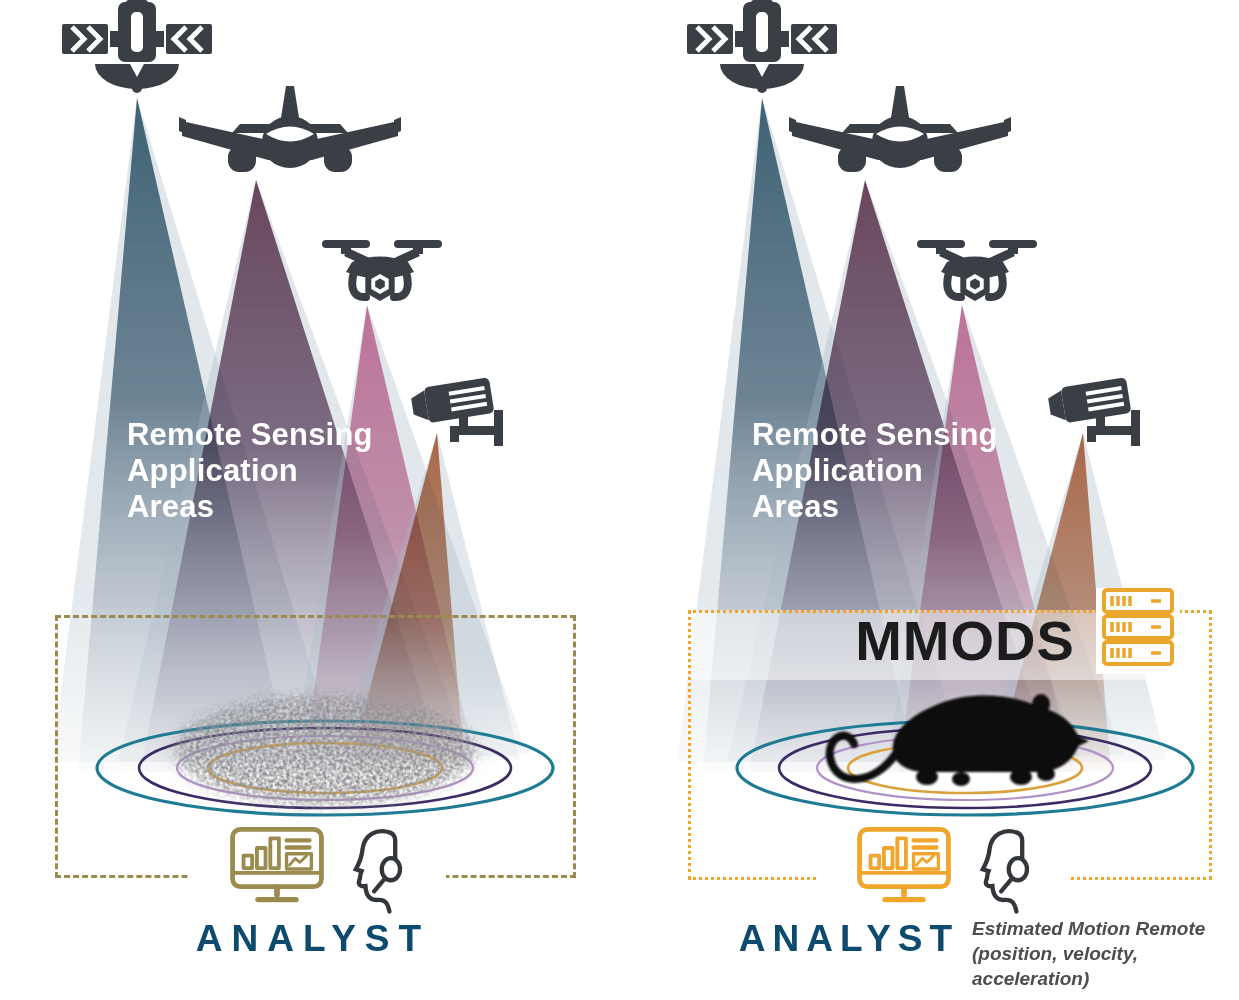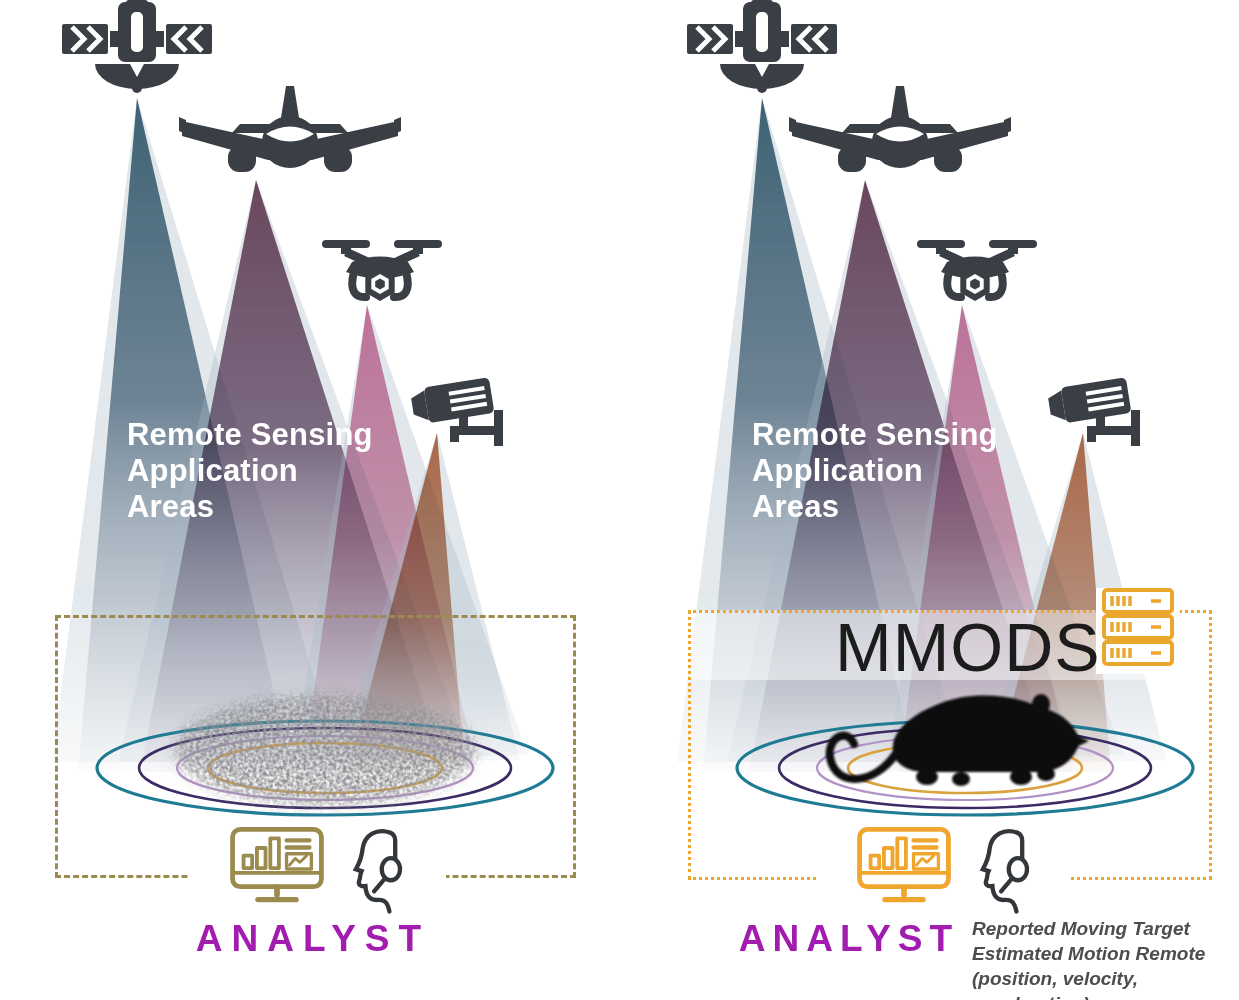--- a/index.html
+++ b/index.html
@@ -11,24 +11,24 @@
   .blend{mix-blend-mode:multiply;}
   .box{position:absolute;z-index:10;}
   .box.dashed{border:3px dashed #9c8b4f;}
   .box.dotted{border:3px dotted #f0a62d;}
   .plate{position:absolute;z-index:20;background:#ffffff;display:flex;align-items:flex-start;justify-content:center;gap:22px;}
   .txt{position:absolute;z-index:30;}
   .beam-label{
     width:250px;color:#ffffff;font-size:31px;line-height:36px;font-weight:bold;letter-spacing:.2px;
   }
   .mmods{
-    width:260px;text-align:center;color:#1c1c1c;font-size:68px;font-weight:normal;letter-spacing:1px;
+    width:260px;text-align:center;color:#1c1c1c;font-size:56px;font-weight:bold;letter-spacing:1px;
   }
   .analyst{
-    width:260px;text-align:center;color:#a21caf;font-size:37px;font-weight:bold;letter-spacing:9px;
+    width:260px;text-align:center;color:#0c4a6e;font-size:37px;font-weight:bold;letter-spacing:9px;
   }
   .caption{
     width:255px;color:#4d4d4d;font-size:19px;line-height:25px;font-style:italic;font-weight:bold;
   }
 </style>
 </head>
 <body>
 
 <div class="canvas">
 
@@ -261,18 +261,17 @@
     <div>Application Areas</div>
   </div>
 
   <div class="txt mmods" style="left:835px;top:608px;">MMODS</div>
 
   <div class="txt analyst" style="left:183px;top:918px;">ANALYST</div>
 
   <div class="txt analyst" style="left:736px;top:918px;width:226px;letter-spacing:7px;">ANALYST</div>
 
   <div class="txt caption" style="left:972px;top:916px;">
-    <div>Reported Moving Target</div>
     <div>Estimated Motion Remote</div>
     <div>(position, velocity, acceleration)</div>
   </div>
 
 </div>
 
 </body></html>

